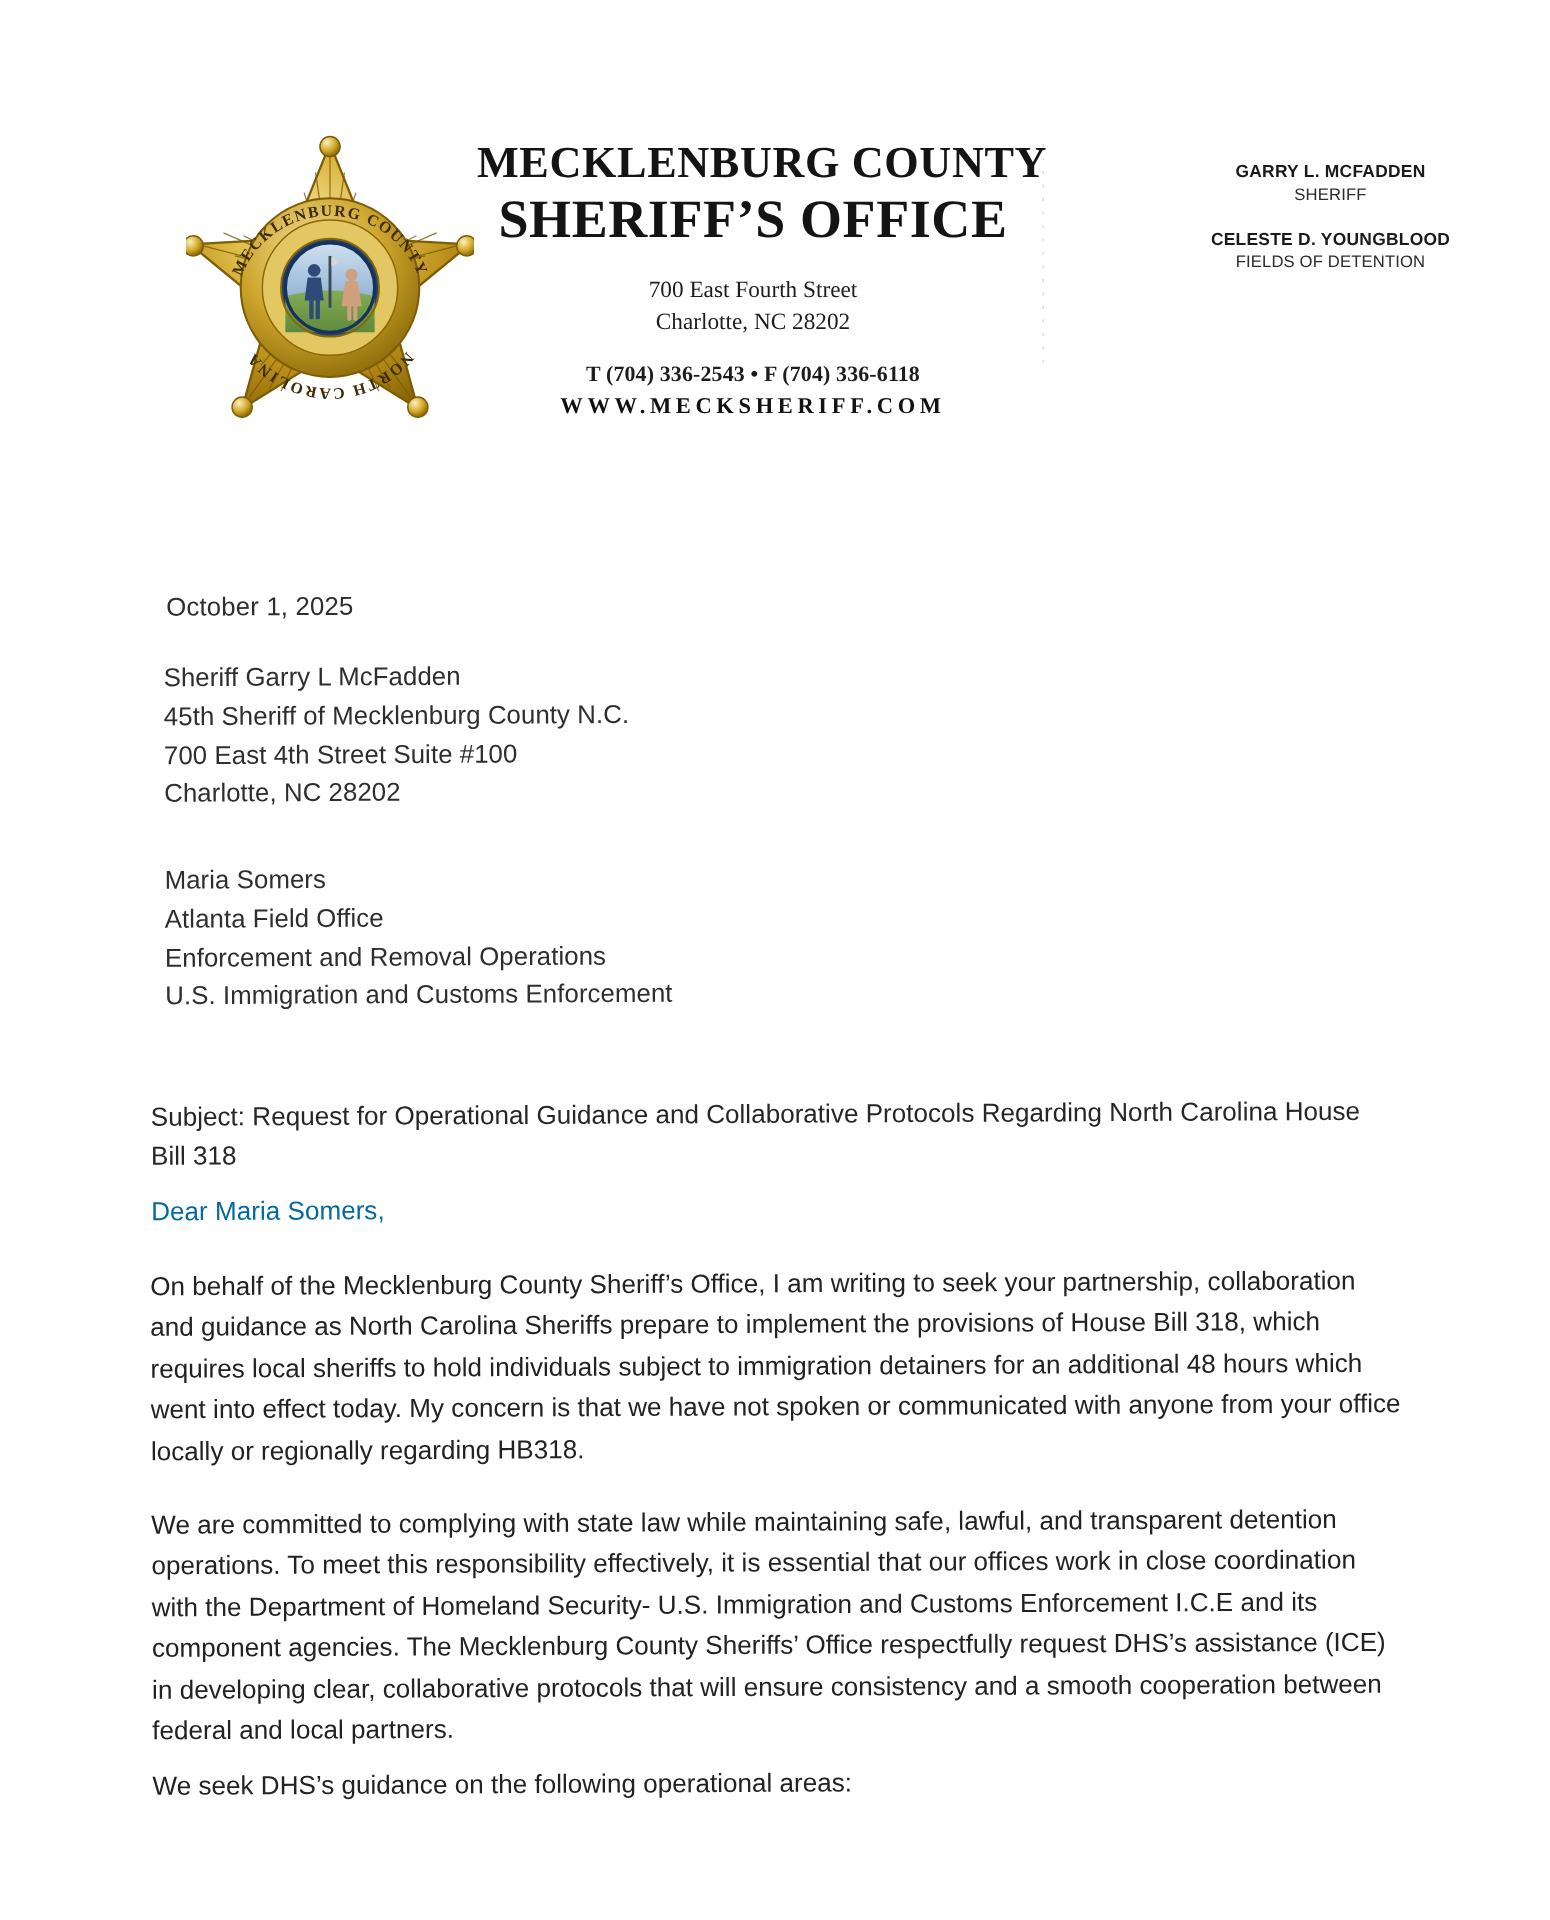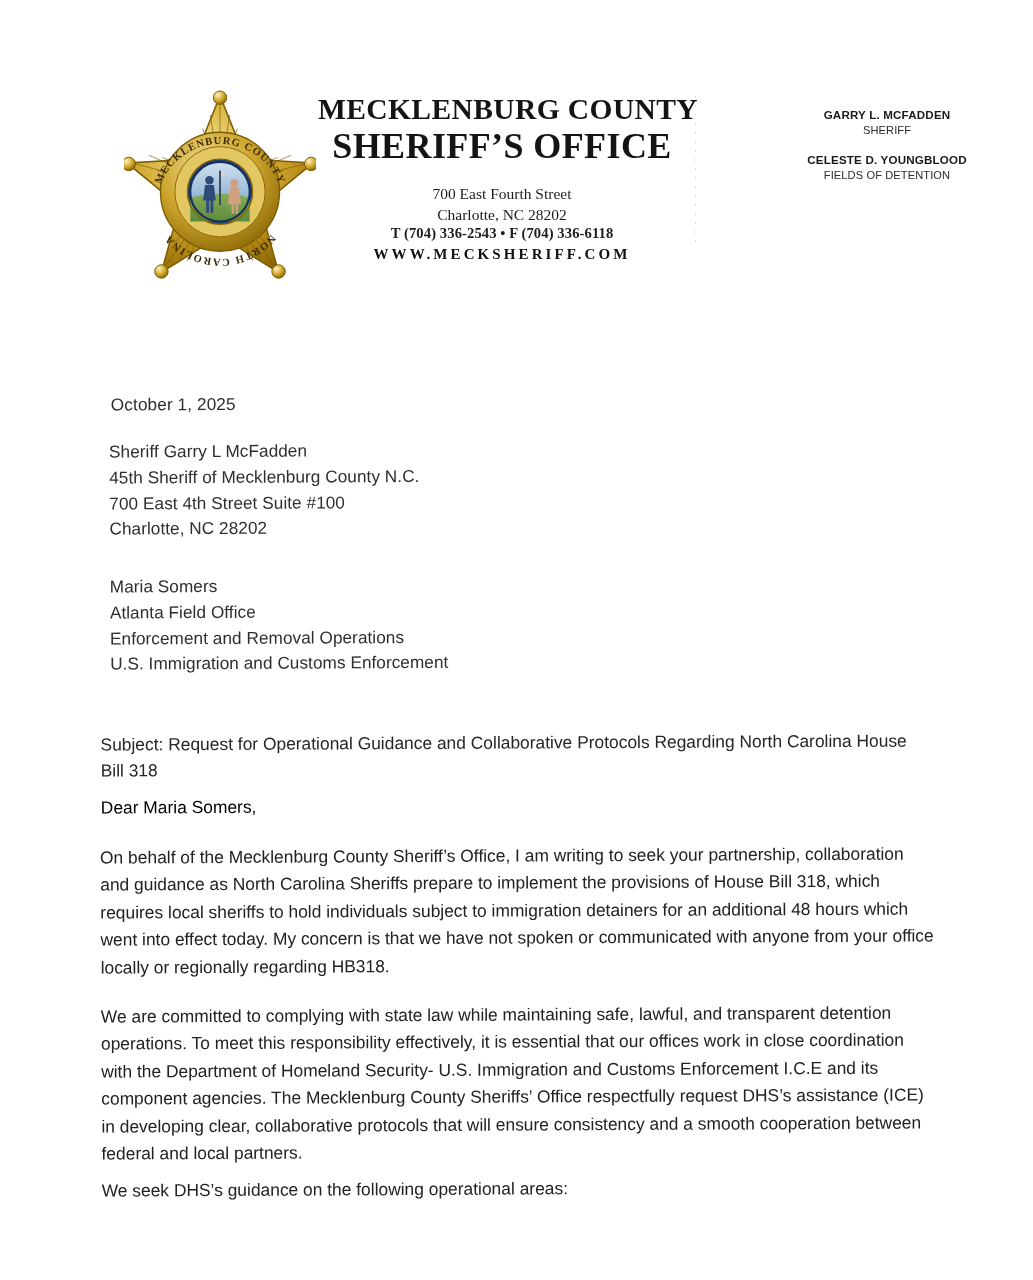--- a/index.html
+++ b/index.html
@@ -68,20 +68,21 @@
     font-size: 15.5px;
     line-height: 1.33;
     color: #1d1d1d;
     margin-top: 16px;
   }
   .lh-phone {
     font-family: "Liberation Serif", serif;
     font-weight: bold;
     font-size: 14.6px;
     color: #1d1d1d;
+    margin-top: 17px;
     letter-spacing: 0.1px;
   }
   .lh-web {
     font-family: "Liberation Serif", serif;
     font-weight: bold;
     font-size: 15px;
     color: #111111;
     margin-top: 4px;
     letter-spacing: 3.1px;
   }
@@ -167,21 +168,21 @@
     font-size: 17.4px;
     line-height: 26px;
     color: #262626;
   }
 
   .salutation {
     position: absolute;
     left: 100px;
     top: 796px;
     font-size: 17.4px;
-    color: #000000;
+    color: #0369a1;
   }
 
   .para {
     position: absolute;
     left: 99px;
     width: 836px;
     font-size: 17.4px;
     line-height: 27.4px;
     color: #222222;
     text-align: left;

